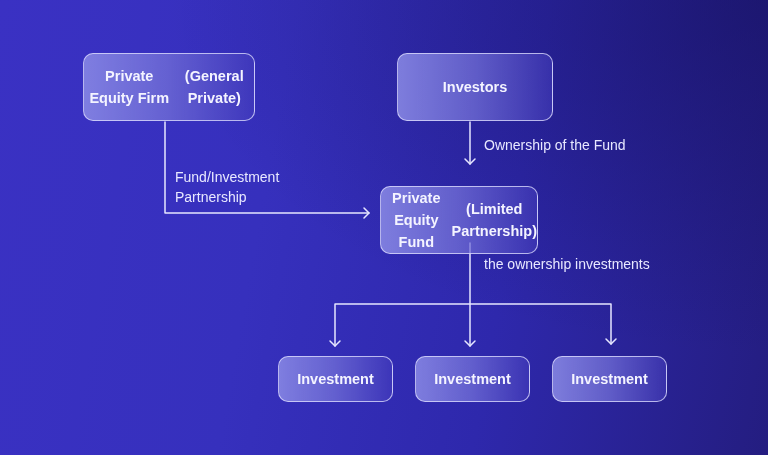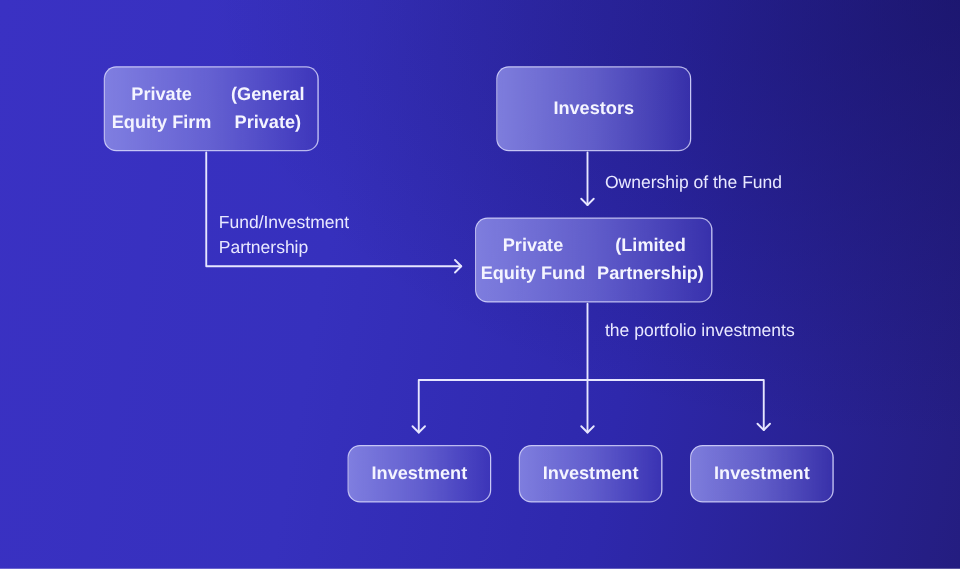--- a/index.html
+++ b/index.html
@@ -99,21 +99,21 @@
       <span class="label">(General Private)</span>
     </div>
   </div>
 
   <div class="node" style="left:397px; top:53px; width:156px; height:68px;justify-content:center;">
     <div class="node-stack">
       <span class="label">Investors</span>
     </div>
   </div>
 
-  <div class="node" style="left:380px; top:174px; width:190px; height:68px;">
+  <div class="node" style="left:380px; top:186px; width:158px; height:68px;">
     <div class="node-stack">
       <span class="label">Private Equity Fund</span>
       <span class="label">(Limited Partnership)</span>
     </div>
   </div>
 
   <div class="node" style="left:278px; top:356px; width:115px; height:46px;">
     <span class="label">Investment</span>
   </div>
   <div class="node" style="left:415px; top:356px; width:115px; height:46px;">
@@ -126,16 +126,16 @@
   <div class="note" style="left:484px; top:135px;">
     <span>Ownership of the Fund</span>
   </div>
 
   <div class="note" style="left:175px; top:167px;">
     <div>Fund/Investment</div>
     <div>Partnership</div>
   </div>
 
   <div class="note" style="left:484px; top:254px;">
-    <div>the portfolio investments</div>
+    <div>the ownership investments</div>
   </div>
 
 </div>
 
 </body></html>

